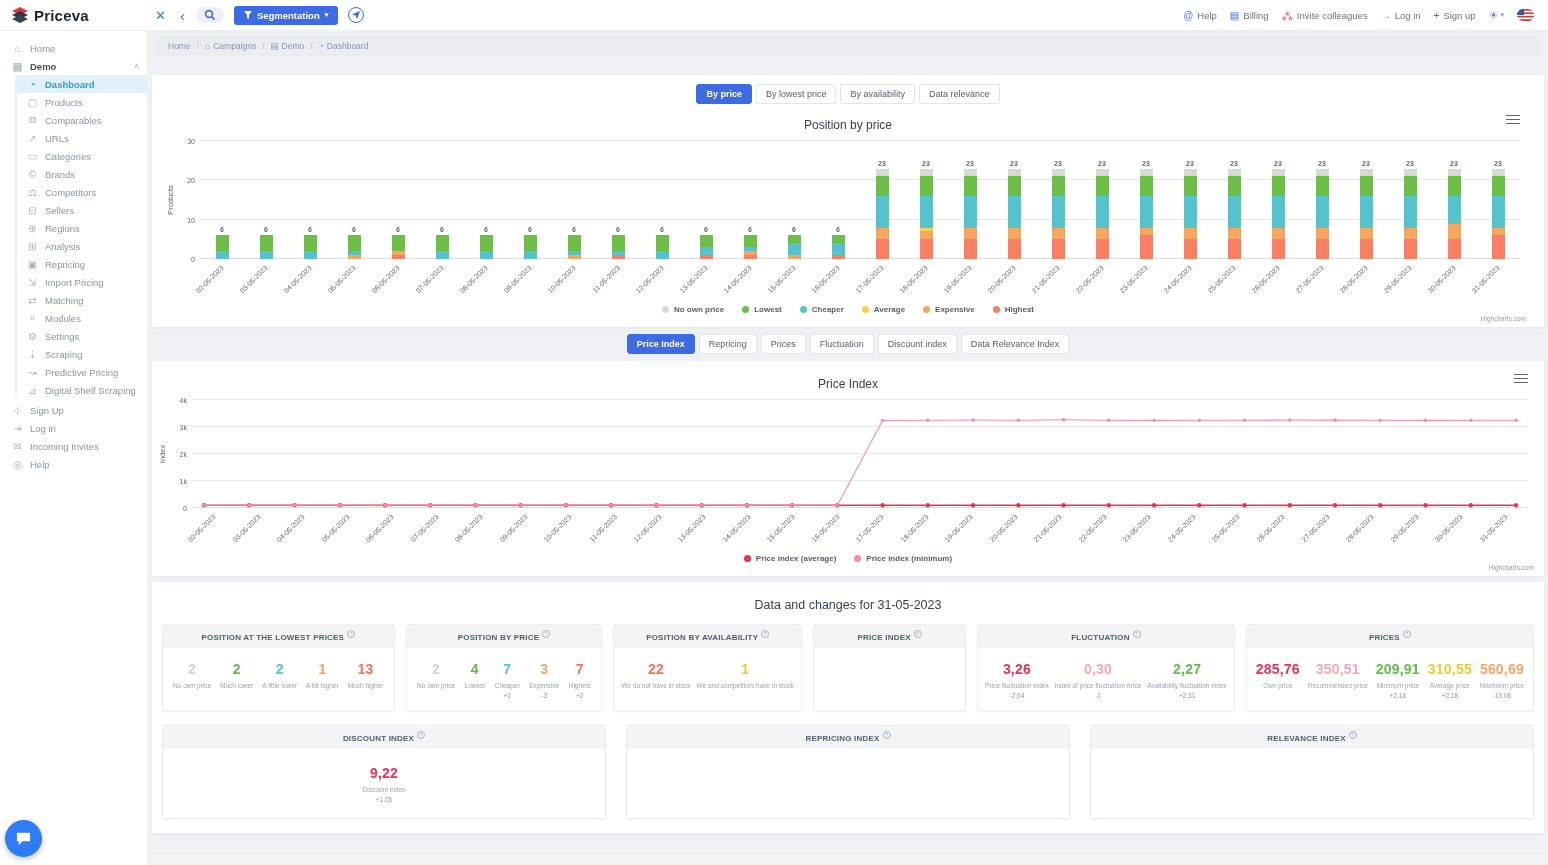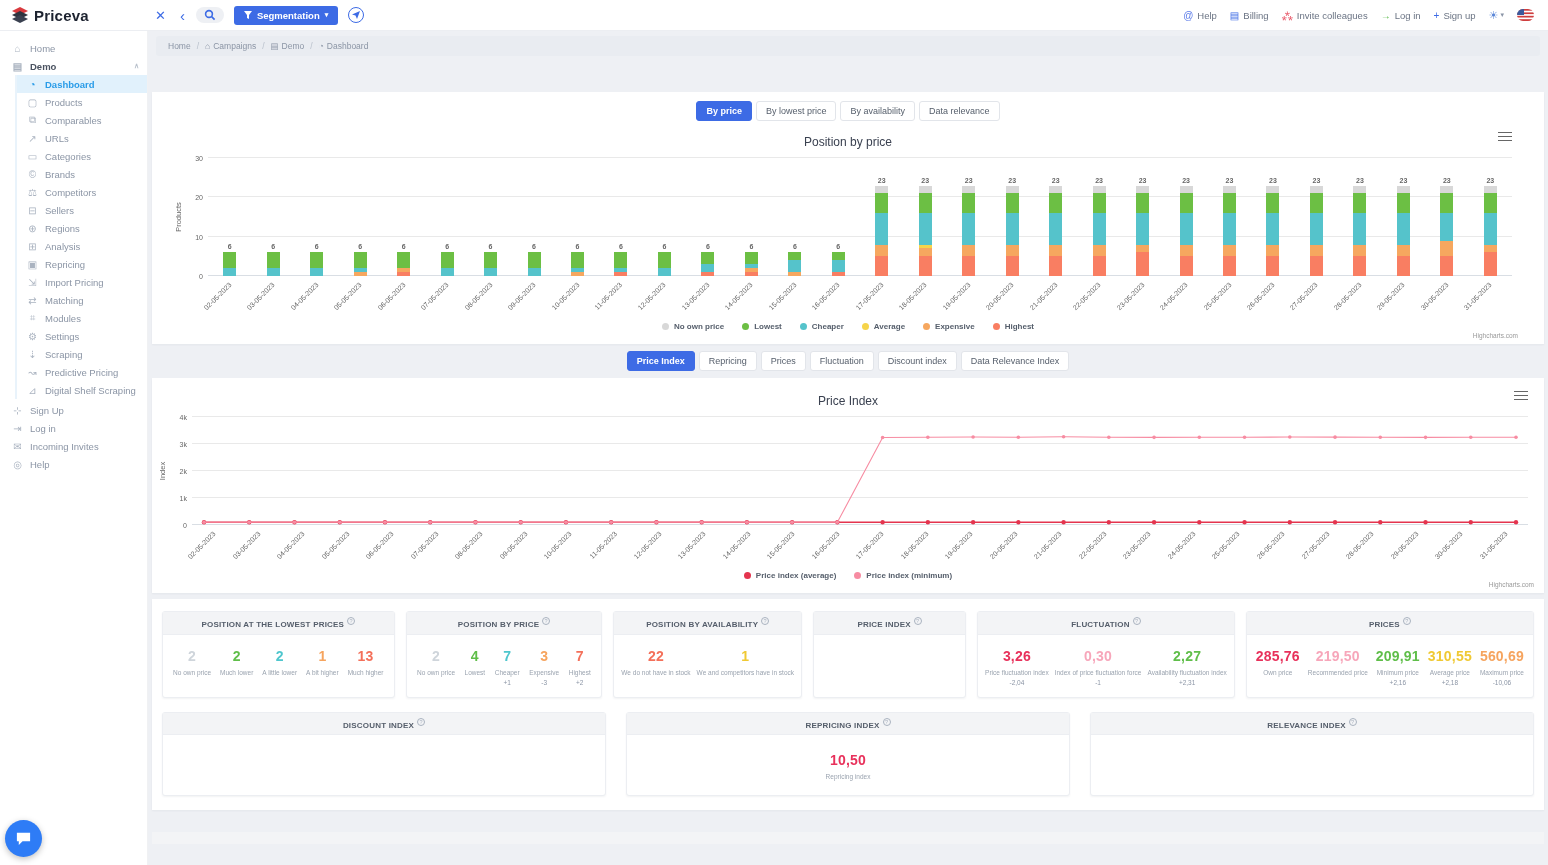--- a/index.html
+++ b/index.html
@@ -40,21 +40,21 @@
   .title-row { display:flex; align-items:center; gap:6px; padding:6px 10px 7px; }
   .title-main { font-size:13px; color:#3a4150; font-weight:bold; }
   .title-sub { font-size:13px; color:#8b95a5; }
   .green-dot { width:5px; height:5px; background:#43b649; border-radius:50%; margin-left:2px; margin-top:3px; }
   .breadcrumb { background:#e9ecf1; border-radius:3px; margin:0 4px; padding:5px 12px;
                 display:flex; align-items:center; gap:6px; font-size:8.5px; color:#8b95a5; }
   .bc-item { display:flex; align-items:center; gap:3px; cursor:pointer; }
   .bc-sep { color:#b9c1cc; }
 
   .card { background:#fff; margin:0 0; box-shadow:0 1px 2px rgba(40,50,70,.05); }
-  .card.chart1 { margin-top:36px; padding:9px 16px 2px; }
+  .card.chart1 { margin-top:19px; padding:9px 8px 2px; }
   .card.chart2 { padding:2px 0 2px; }
 
   .tabs { display:flex; justify-content:center; gap:4px; }
   .tab { background:#fff; border:1px solid #e2e5ea; border-radius:3px; padding:4px 9px;
          font-size:9px; color:#555e6b; cursor:pointer; white-space:nowrap; }
   .tab.active { background:#3d6be5; border-color:#3d6be5; color:#fff; font-weight:bold; }
   .tabs-strip { margin:7px 4px; }
 
   .chart-title-row { position:relative; text-align:center; padding:11px 0 8px; }
   .chart-title { font-size:12px; color:#3a4150; }
@@ -945,20 +945,21 @@
         </span>
         <span class="legend-item">
           <span class="legend-dot" style="background: rgb(247, 140, 162);"></span>
           <span>Price index (minimum)</span>
         </span>
       </div>
     <div class="credit">Highcharts.com</div>
   </div>
 
   <div class="card summary">
+    <div class="summary-title">Data and changes for 31-05-2023</div>
     <div class="stat-row r1" id="stat-row1">
         <div class="stat-card">
           <div class="stat-head"><span>POSITION AT THE LOWEST PRICES</span><span class="q-icon">?</span></div>
           <div class="stat-body">
             <div class="stat">
               <div class="stat-value v-gray">2</div>
               <div class="stat-label">No own price</div>
             </div>
             <div class="stat">
               <div class="stat-value v-green">2</div>
@@ -1043,21 +1044,21 @@
           </div>
         </div>
         <div class="stat-card">
           <div class="stat-head"><span>PRICES</span><span class="q-icon">?</span></div>
           <div class="stat-body">
             <div class="stat">
               <div class="stat-value v-crimson">285,76</div>
               <div class="stat-label">Own price</div>
             </div>
             <div class="stat">
-              <div class="stat-value v-pink">219,50</div>
+              <div class="stat-value v-pink">350,51</div>
               <div class="stat-label">Recommended price</div>
             </div>
             <div class="stat">
               <div class="stat-value v-green">209,91</div>
               <div class="stat-label">Minimum price</div>
               <div class="stat-delta">+2,16</div>
             </div>
             <div class="stat">
               <div class="stat-value v-yellow">310,55</div>
               <div class="stat-label">Average price</div>
@@ -1067,29 +1068,30 @@
               <div class="stat-value v-orange">560,69</div>
               <div class="stat-label">Maximum price</div>
               <div class="stat-delta">-10,06</div>
             </div>
           </div>
         </div>
       </div>
     <div class="stat-row r2" id="stat-row2">
         <div class="stat-card">
           <div class="stat-head"><span>DISCOUNT INDEX</span><span class="q-icon">?</span></div>
+          <div class="stat-body">
+            <div class="stat">
+              <div class="stat-value v-crimson">9,22</div>
+              <div class="stat-label">Discount index</div>
+              <div class="stat-delta">+1,05</div>
+            </div>
+          </div>
         </div>
         <div class="stat-card">
           <div class="stat-head"><span>REPRICING INDEX</span><span class="q-icon">?</span></div>
-          <div class="stat-body">
-            <div class="stat">
-              <div class="stat-value v-crimson">10,50</div>
-              <div class="stat-label">Repricing index</div>
-            </div>
-          </div>
         </div>
         <div class="stat-card">
           <div class="stat-head"><span>RELEVANCE INDEX</span><span class="q-icon">?</span></div>
         </div>
       </div>
   </div>
 
   <div class="bottom-bar" id="bottom-bar"></div>
 </div>
 

